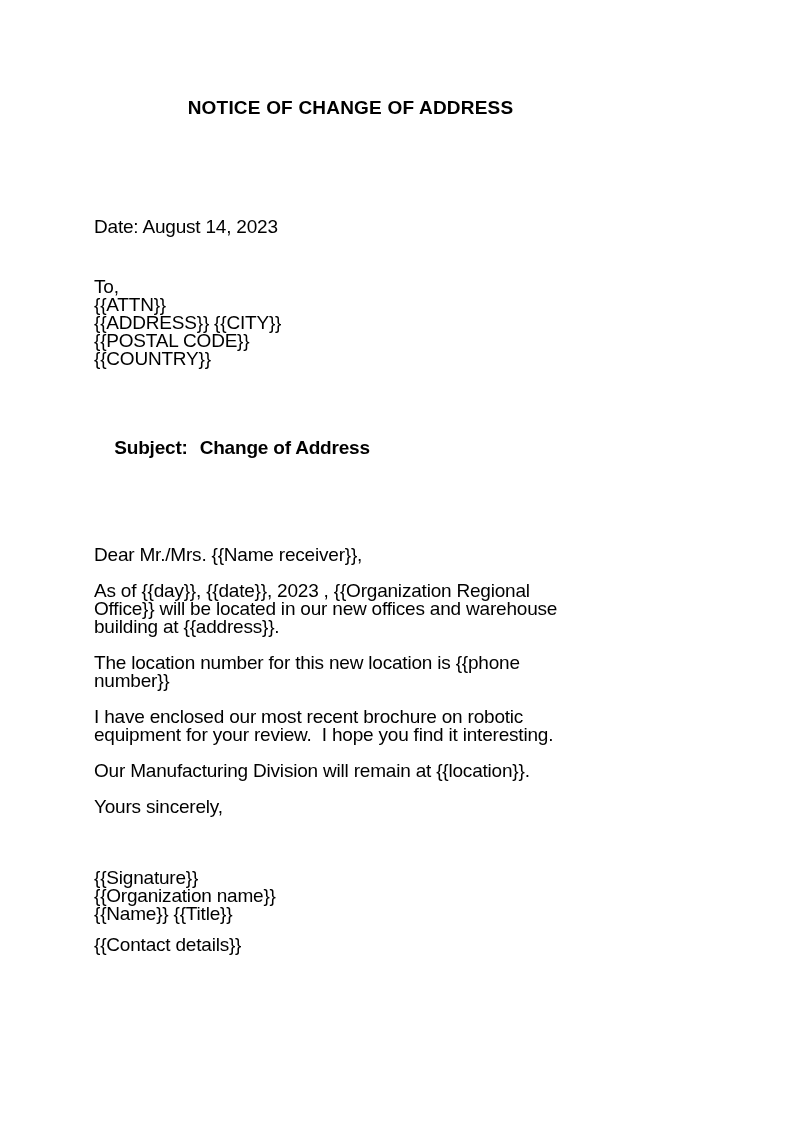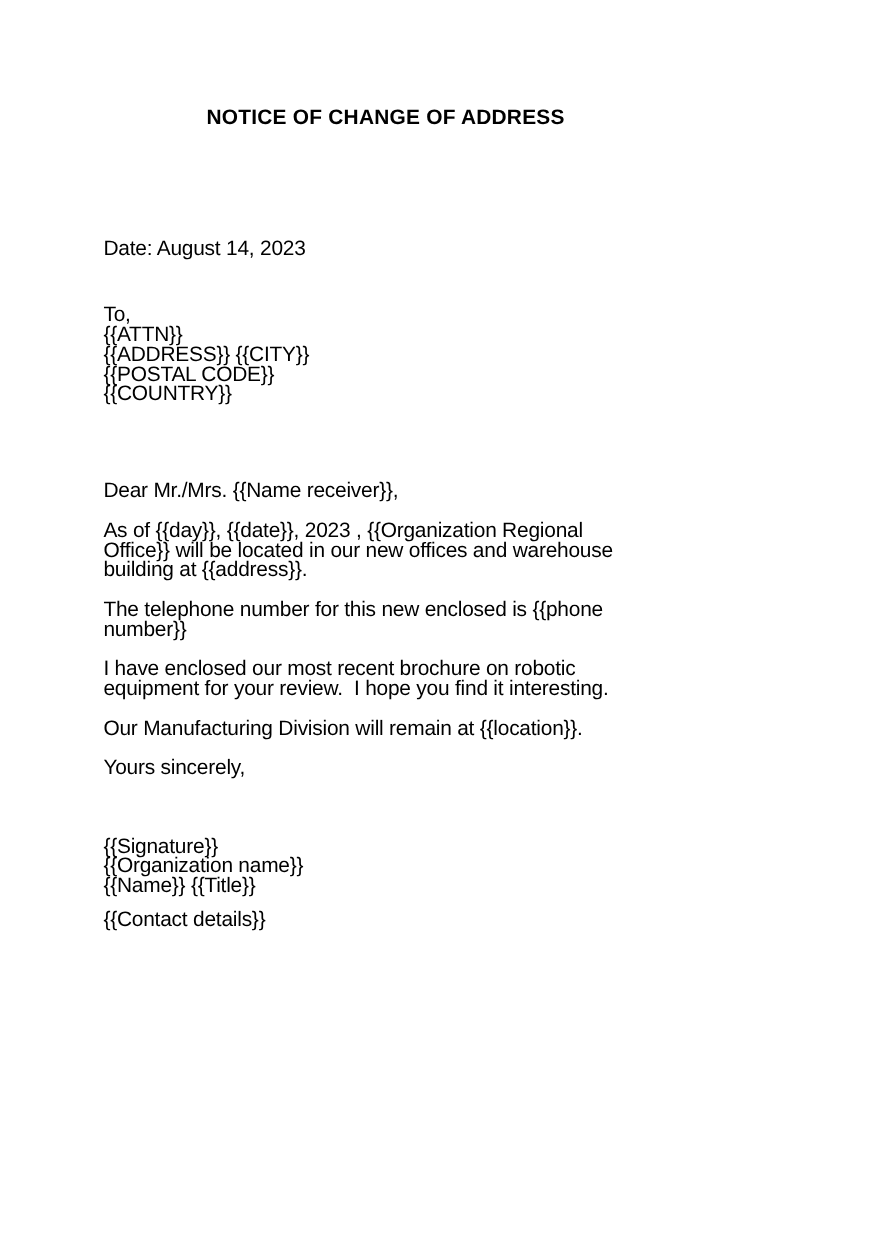--- a/index.html
+++ b/index.html
@@ -25,21 +25,21 @@
     margin-right: -113px;
     margin-bottom: 99px;
   }
   .line, .par {
     font-size: 19px;
     line-height: 18px;
     letter-spacing: -0.2px;
     white-space: pre-wrap;
   }
   .date-line { margin-bottom: 42px; }
-  .recipient-block { margin-bottom: 70px; }
+  .recipient-block { margin-bottom: 53px; }
   .subject-line { margin-bottom: 71px; font-weight: 700; }
   .subject-value { margin-left: 12px; }
   .salutation { margin-bottom: 18px; }
   .par { margin-bottom: 18px; }
   .closing { margin-bottom: 53px; }
   .signature-block { margin-bottom: 13px; }
 </style>
 </head>
 <body>
 
@@ -50,26 +50,29 @@
   <p class="line date-line">Date: August 14, 2023</p>
 
   <div class="recipient-block">
     <p class="line">To,</p>
     <p class="line">{{ATTN}}</p>
     <p class="line">{{ADDRESS}} {{CITY}}</p>
     <p class="line">{{POSTAL CODE}}</p>
     <p class="line">{{COUNTRY}}</p>
   </div>
 
+  <p class="line subject-line">
+    <span>Subject:</span><span class="subject-value">Change of Address</span>
+  </p>
 
   <p class="line par salutation">Dear Mr./Mrs. {{Name receiver}},</p>
 
   <p class="par">As of {{day}}, {{date}}, 2023 , {{Organization Regional Office}} will be located in our new offices and warehouse building at {{address}}.</p>
 
-  <p class="par">The telephone number for this new enclosed is {{phone number}}</p>
+  <p class="par">The location number for this new location is {{phone number}}</p>
 
   <p class="par">I have enclosed our most recent brochure on robotic equipment for your review.  I hope you find it interesting.</p>
 
   <p class="par">Our Manufacturing Division will remain at {{location}}.</p>
 
   <p class="line closing">Yours sincerely,</p>
 
   <div class="signature-block">
     <p class="line">{{Signature}}</p>
     <p class="line">{{Organization name}}</p>

